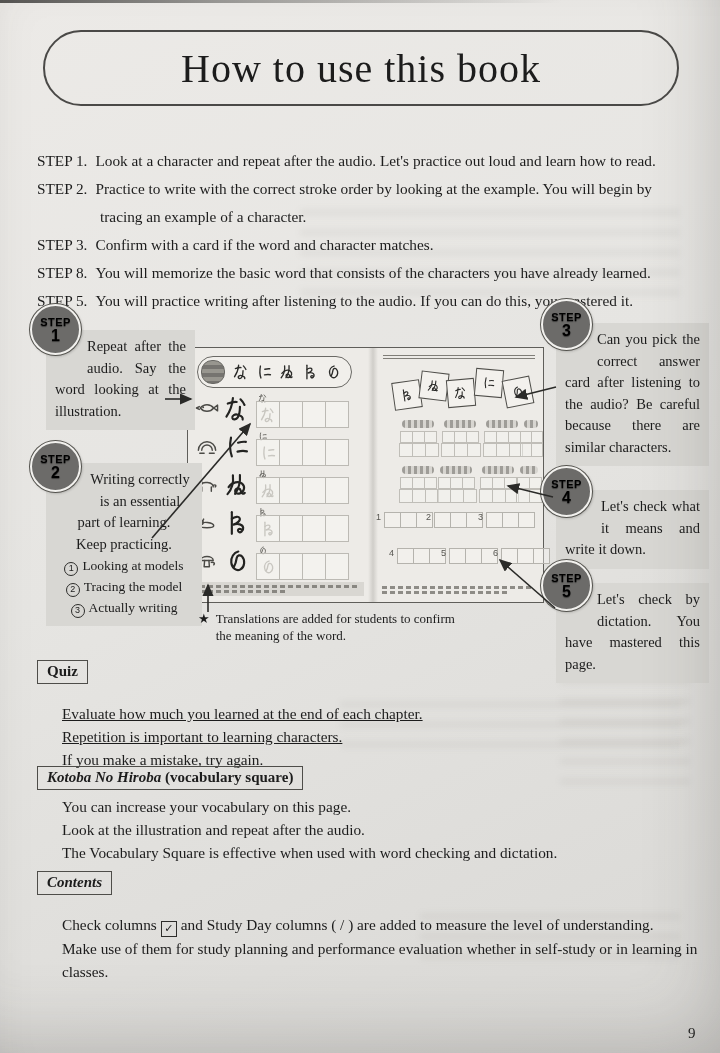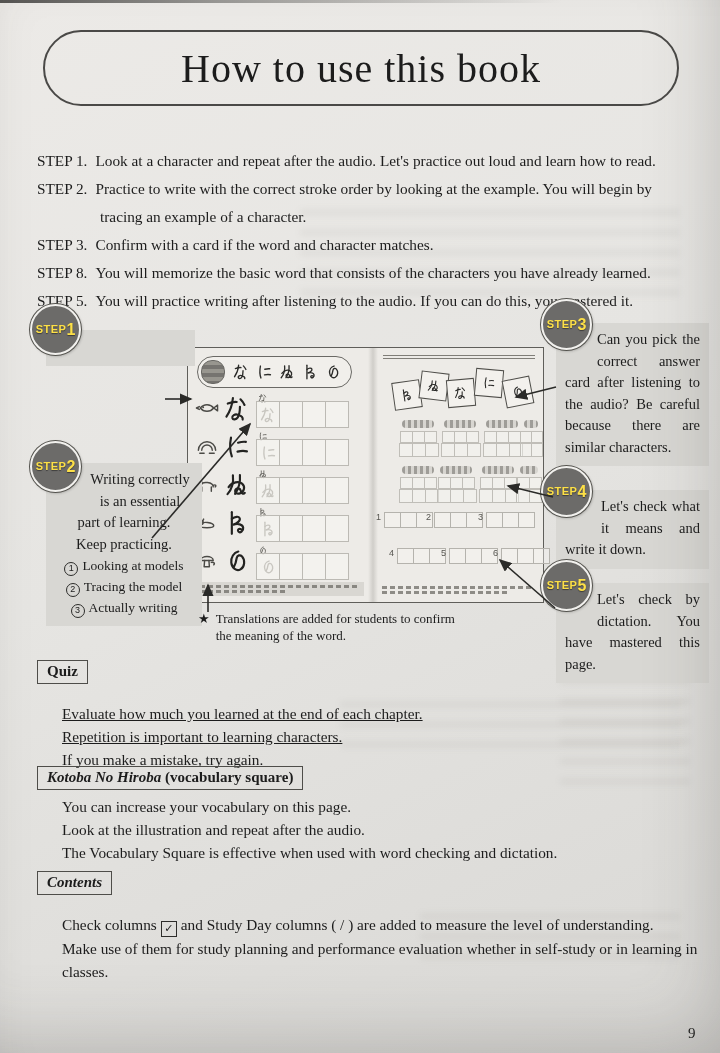--- a/index.html
+++ b/index.html
@@ -19,21 +19,21 @@
   .title{font-size:40px;letter-spacing:1px;}
 
   
   .steps{position:absolute;left:37px;top:147px;width:653px;font-size:15.3px;line-height:28px;z-index:2;}
   .steps p{margin:0;padding-left:63px;text-indent:-63px;}
   .step-label{margin-right:8px;}
 
   
   .badge{position:absolute;width:47px;height:47px;border-radius:50%;background:#6c6b69;
     border:2px solid #f2f1ee;box-shadow:0 0 0 1px #55544f,1px 1px 3px rgba(0,0,0,.3);
-    color:#fde047;display:flex;flex-direction:row;align-items:center;justify-content:center;
+    color:#000000;display:flex;flex-direction:column;align-items:center;justify-content:center;
     font-family:"Liberation Sans",sans-serif;z-index:6;}
   .badge .bw{font-size:11px;font-weight:bold;letter-spacing:.5px;line-height:11px;text-shadow:0 1px 1px rgba(0,0,0,.45);}
   .badge .bn{font-size:16px;font-weight:bold;line-height:15px;text-shadow:0 1px 1px rgba(0,0,0,.45);}
   #b1{left:30px;top:304px;} #b2{left:30px;top:441px;} #b3{left:541px;top:299px;}
   #b4{left:541px;top:466px;} #b5{left:541px;top:560px;}
 
   
   .callout{position:absolute;background:#d8d7d3;padding:6px 9px 8px;font-size:14.5px;line-height:21.5px;
     text-align:justify;z-index:4;}
   .spacer{float:left;width:32px;height:22px;}
@@ -197,20 +197,21 @@
       <span class="bw">STEP</span>
       <span class="bn">4</span>
     </div>
   <div class="badge" id="b5">
       <span class="bw">STEP</span>
       <span class="bn">5</span>
     </div>
 
   <div class="callout" id="co1">
     <span class="spacer"></span>
+    <span>Repeat after the audio.  Say the word looking at the illustration.</span>
   </div>
   <div class="callout" id="co2">
     <span class="spacer"></span>
     <span>Writing correctly is an essential part of learning.</span>
     <div>Keep practicing.</div>
     <div class="items">
       <div><span class="circ">1</span><span>Looking at models</span></div>
       <div><span class="circ">2</span><span>Tracing the model</span></div>
       <div><span class="circ">3</span><span>Actually writing</span></div>
     </div>

